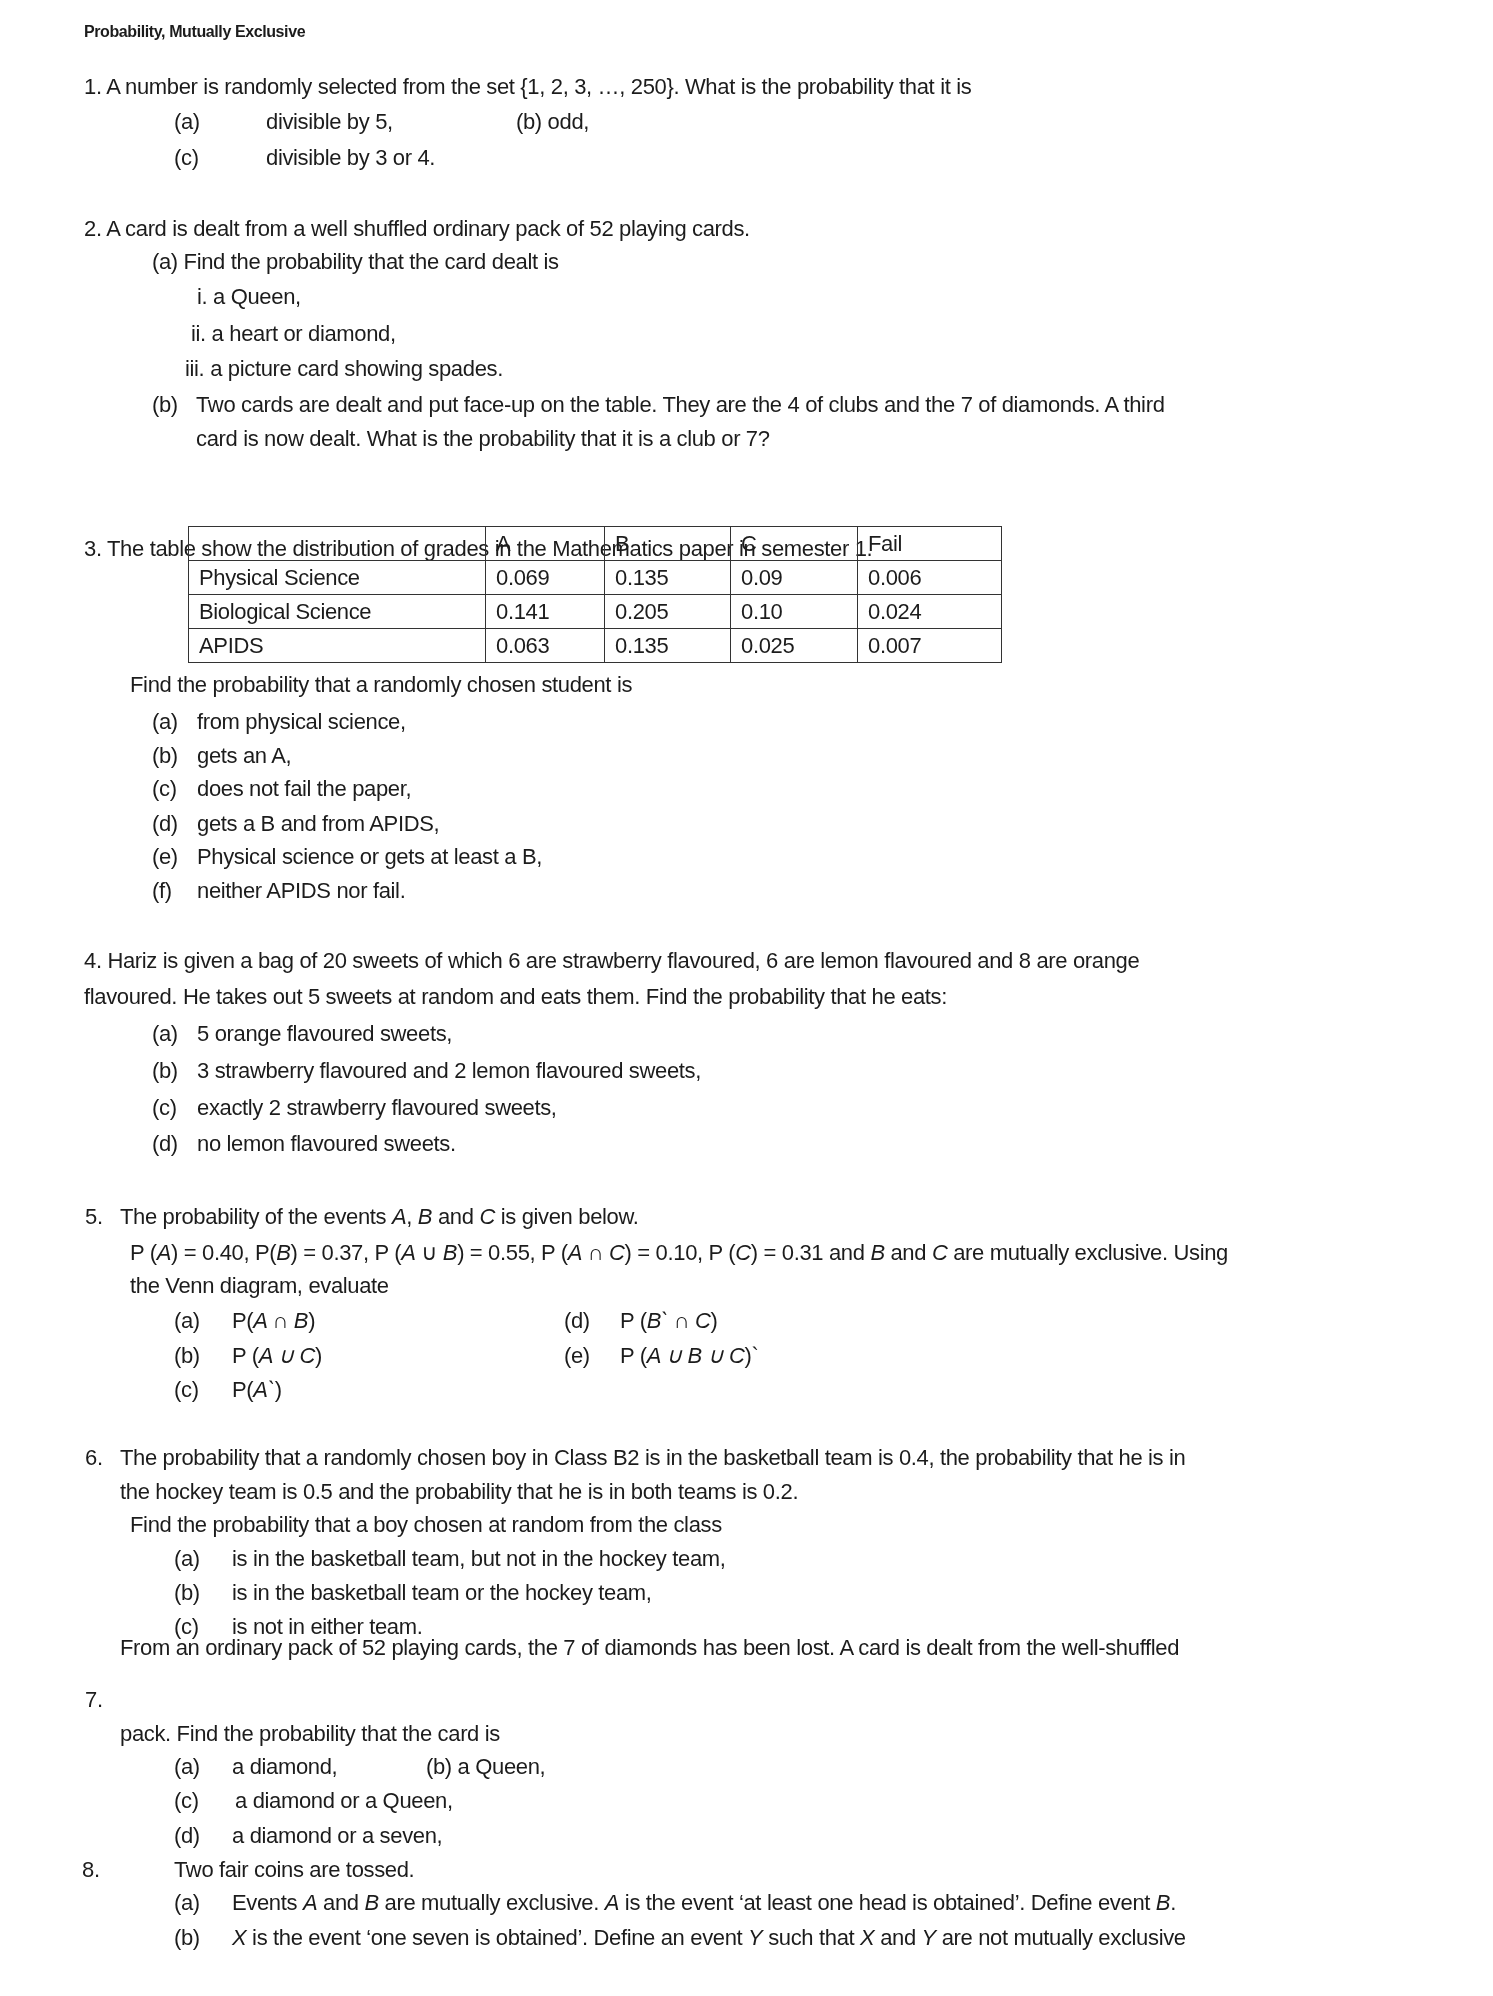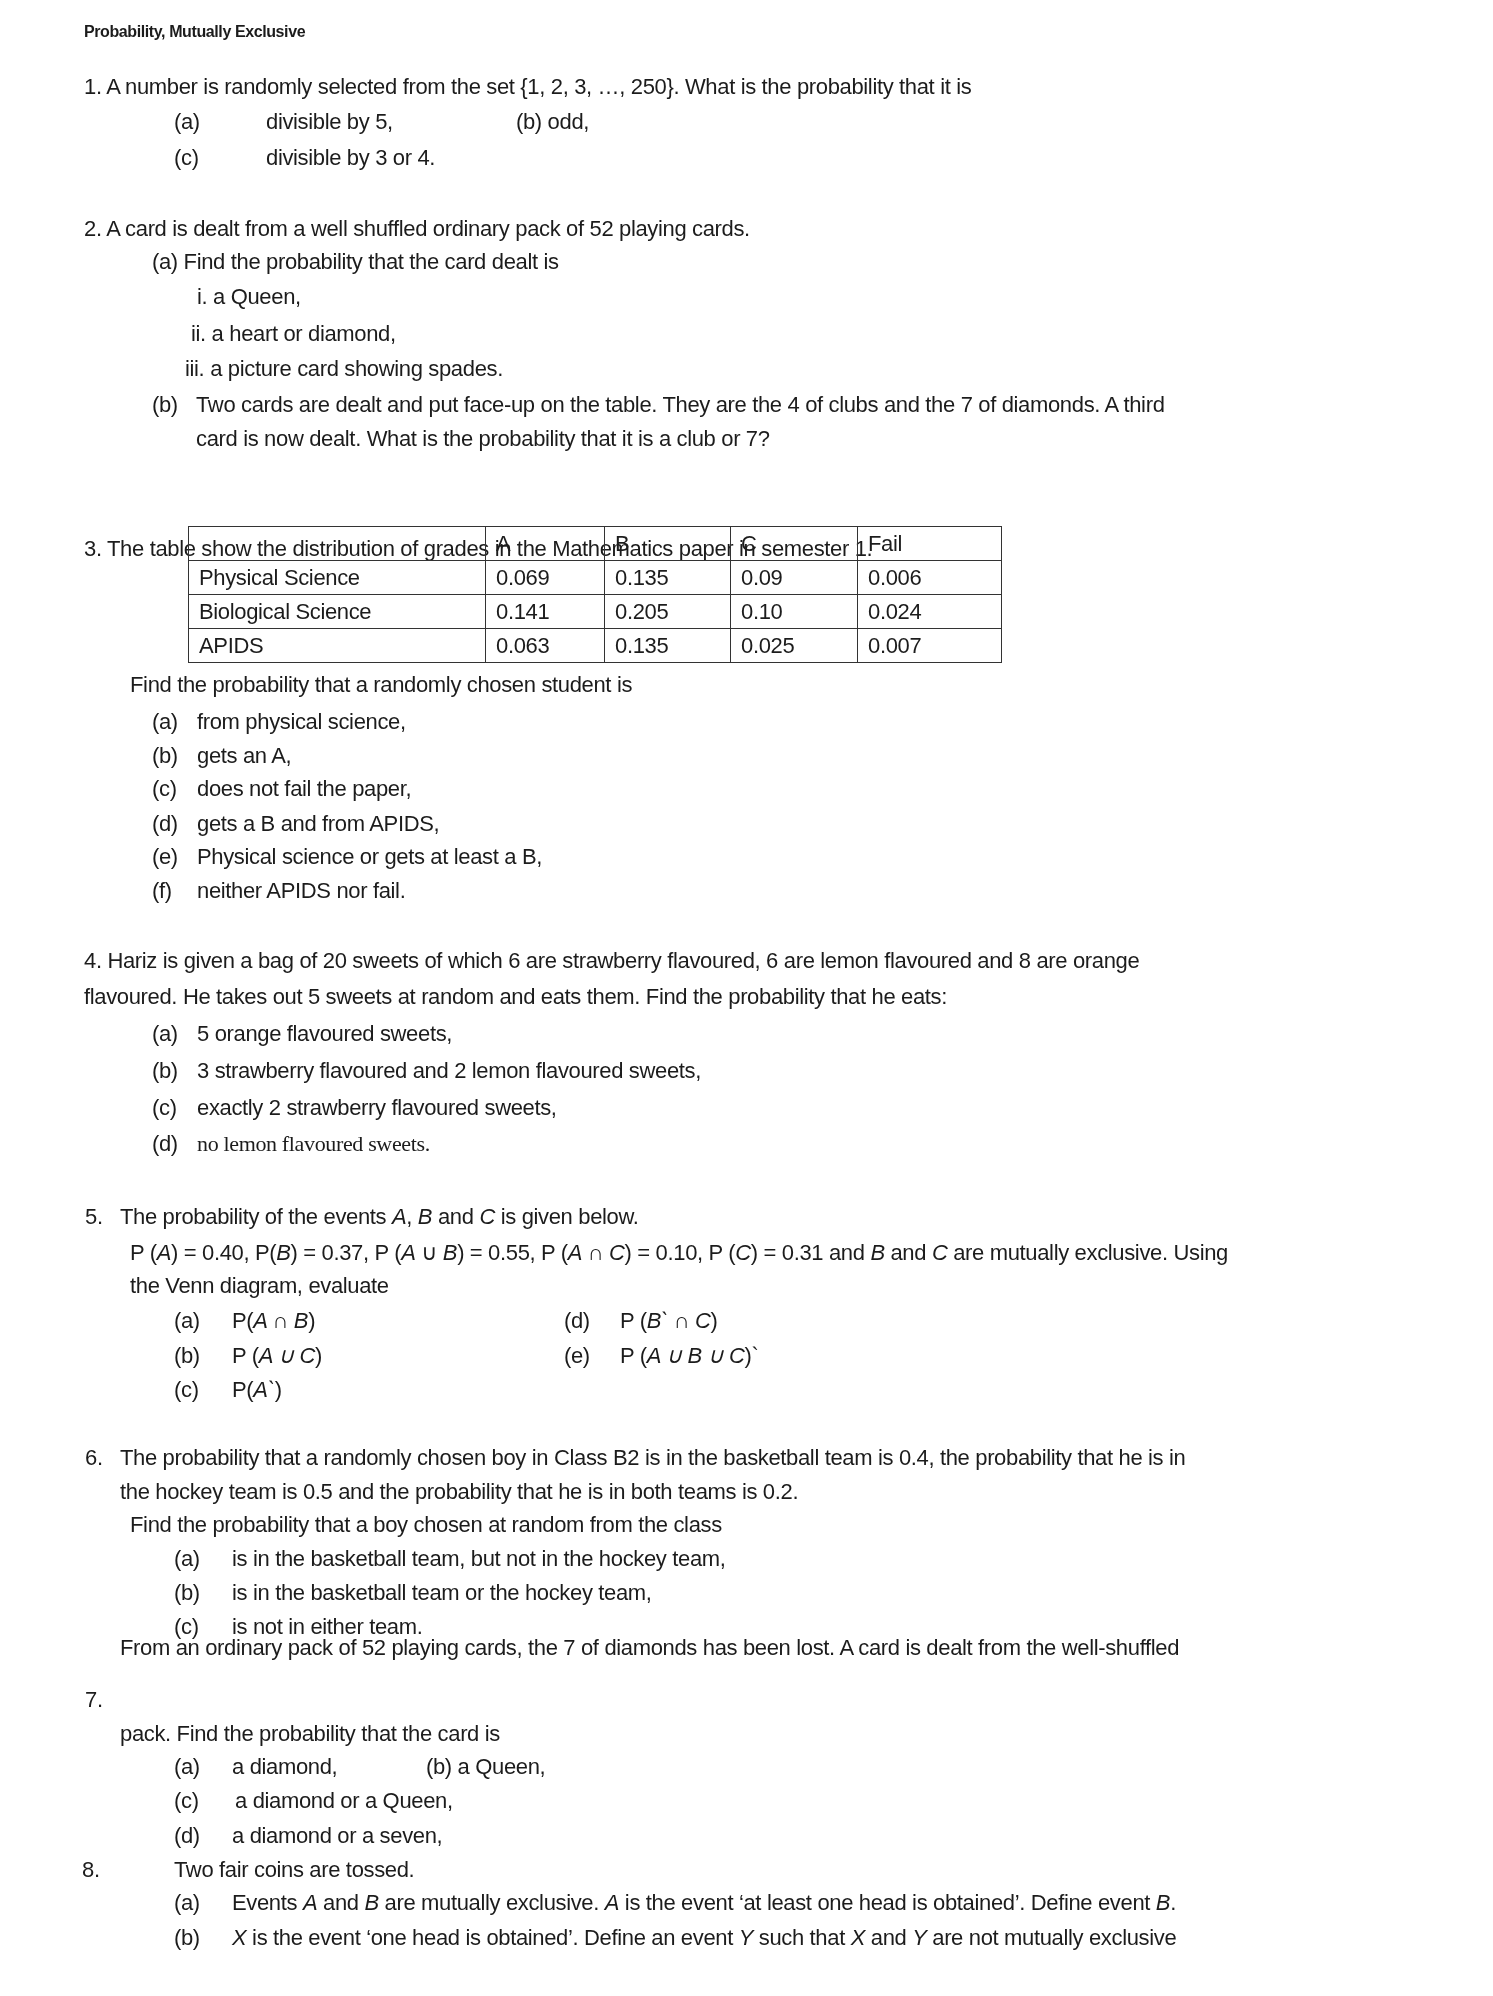--- a/index.html
+++ b/index.html
@@ -123,21 +123,21 @@
     <span>Hariz is given a bag of 20 sweets of which 6 are strawberry flavoured, 6 are lemon flavoured and 8 are orange</span>
   </div>
   <div class="ln" style="left:84px;top:997px;">flavoured. He takes out 5 sweets at random and eats them. Find the probability that he eats:</div>
   <div class="ln" style="left:152px;top:1034px;">(a)</div>
   <div class="ln" style="left:197px;top:1034px;">5 orange flavoured sweets,</div>
   <div class="ln" style="left:152px;top:1071px;">(b)</div>
   <div class="ln" style="left:197px;top:1071px;">3 strawberry flavoured and 2 lemon flavoured sweets,</div>
   <div class="ln" style="left:152px;top:1108px;">(c)</div>
   <div class="ln" style="left:197px;top:1108px;">exactly 2 strawberry flavoured sweets,</div>
   <div class="ln" style="left:152px;top:1144px;">(d)</div>
-  <div class="ln" style="left:197px;top:1144px;font-family:Liberation Serif, serif;">no lemon flavoured sweets.</div>
+  <div class="ln" style="left:197px;top:1144px;">no lemon flavoured sweets.</div>
 </div>
 
 <div>
   <div class="ln" style="left:85px;top:1217px;">5.</div>
   <div class="ln" style="left:120px;top:1217px;">
     <span>The probability of the events </span><span class="it">A</span><span>, </span><span class="it">B</span><span> and </span><span class="it">C</span><span> is given below.</span>
   </div>
   <div class="ln" style="left:130px;top:1253px;">
     <span>P (</span><span class="it">A</span><span>) = 0.40, P(</span><span class="it">B</span><span>)  = 0.37, P (</span><span class="it">A</span><span> ∪ </span><span class="it">B</span><span>) = 0.55, P (</span><span class="it">A</span><span> ∩ </span><span class="it">C</span><span>) = 0.10, P (</span><span class="it">C</span><span>) =  0.31 and </span><span class="it">B</span><span> and </span><span class="it">C</span><span> are mutually exclusive. Using</span>
   </div>
@@ -183,14 +183,14 @@
   <div class="ln" style="left:174px;top:1836px;">(d)</div>
   <div class="ln" style="left:232px;top:1836px;">a diamond or a seven,</div>
 </div>
 
 <div>
   <div class="ln" style="left:82px;top:1870px;">8.</div>
   <div class="ln" style="left:174px;top:1870px;">Two fair coins are tossed.</div>
   <div class="ln" style="left:174px;top:1903px;">(a)</div>
   <div class="ln" style="left:232px;top:1903px;"><span>Events </span><span class="it">A</span><span> and </span><span class="it">B</span><span> are mutually exclusive. </span><span class="it">A</span><span> is the event ‘at least one head is obtained’. Define event </span><span class="it">B</span><span>.</span></div>
   <div class="ln" style="left:174px;top:1938px;">(b)</div>
-  <div class="ln" style="left:232px;top:1938px;"><span class="it">X</span><span> is the event ‘one head is obtained’. Define an event </span><span class="it">Y</span><span> such that </span><span class="it">X</span><span> and </span><span class="it">Y</span><span> are not mutually exclusive</span></div>
+  <div class="ln" style="left:232px;top:1938px;"><span class="it">X</span><span> is the event ‘one seven is obtained’. Define an event </span><span class="it">Y</span><span> such that </span><span class="it">X</span><span> and </span><span class="it">Y</span><span> are not mutually exclusive</span></div>
 </div>
 
 </body></html>

